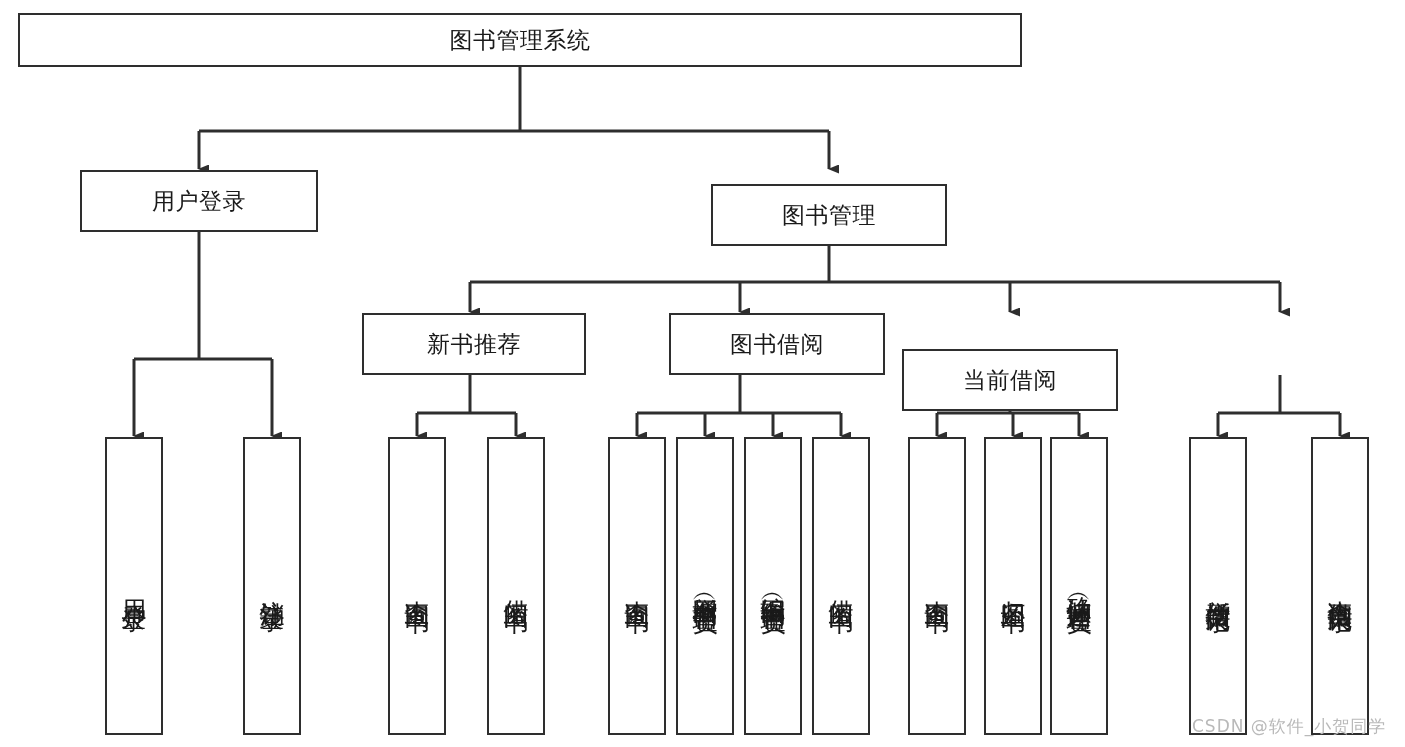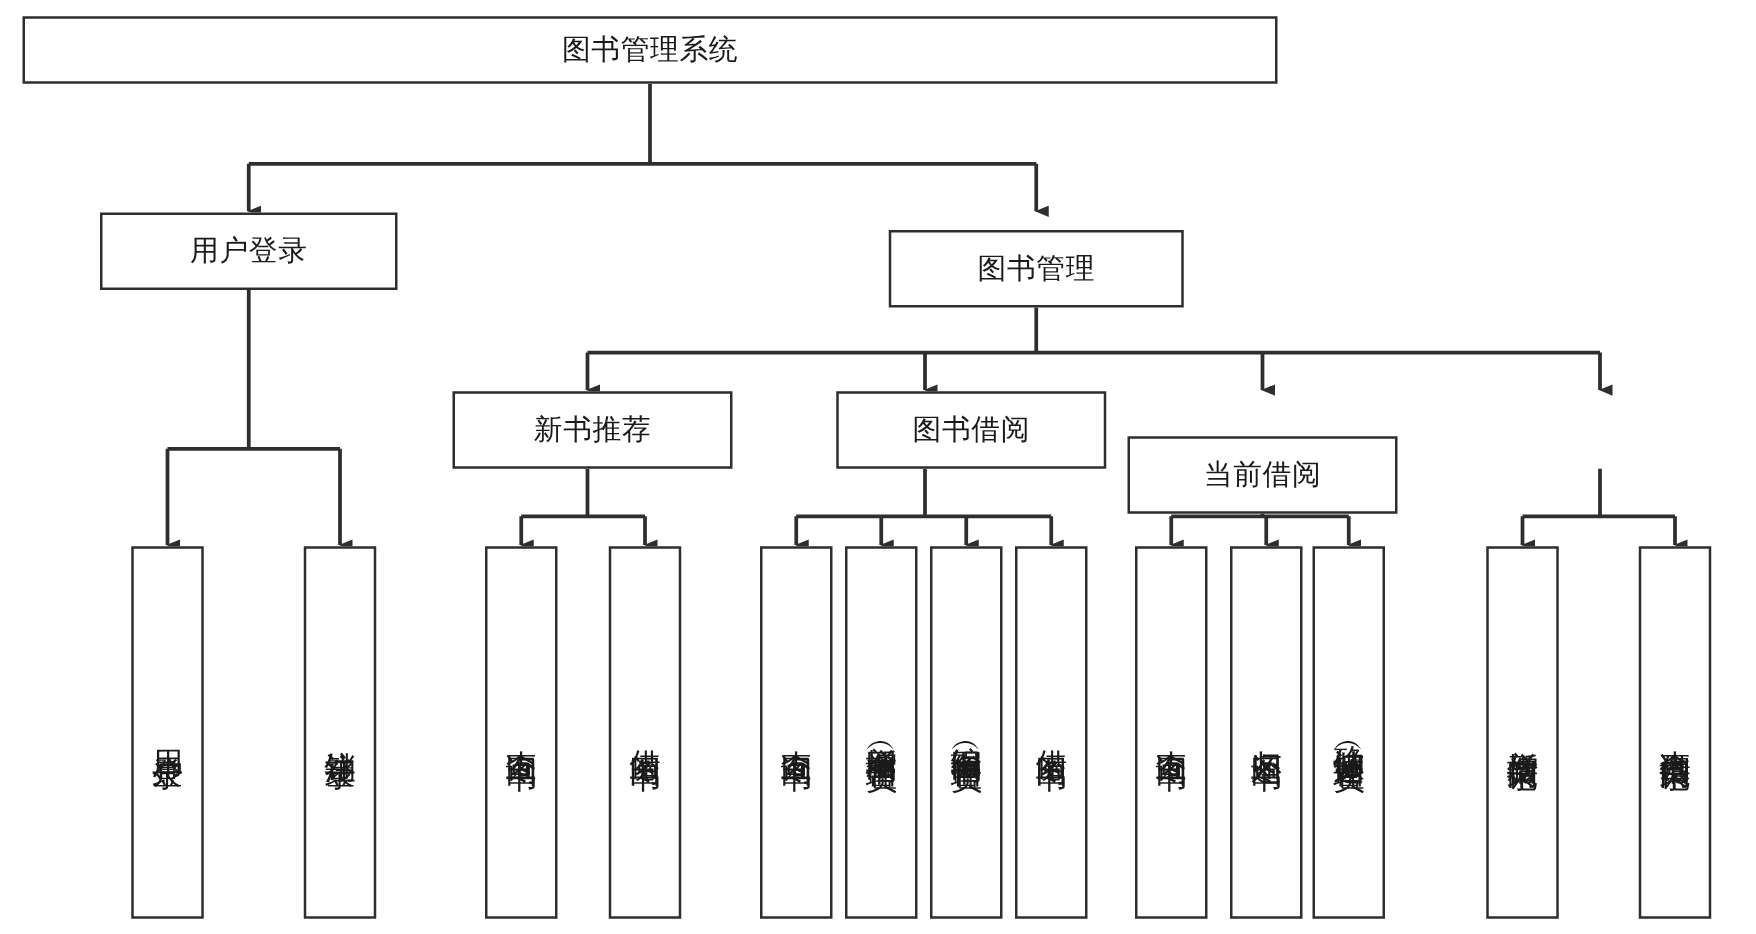--- a/index.html
+++ b/index.html
@@ -175,13 +175,14 @@
     <span class="node-label">确认归还（管理员）</span>
   </div>
 
   <div class="node vertical tall-text" style="left: 1189px; top: 437px; width: 58px; height: 298px;">
     <span class="node-label">新增借阅记录</span>
   </div>
   <div class="node vertical tall-text" style="left: 1311px; top: 437px; width: 58px; height: 298px;">
     <span class="node-label">查询借阅记录</span>
   </div>
 
+  <div class="watermark" style="left:1192px; top:715px;">CSDN @软件_小贺同学</div>
 </div>
 
 </body></html>

